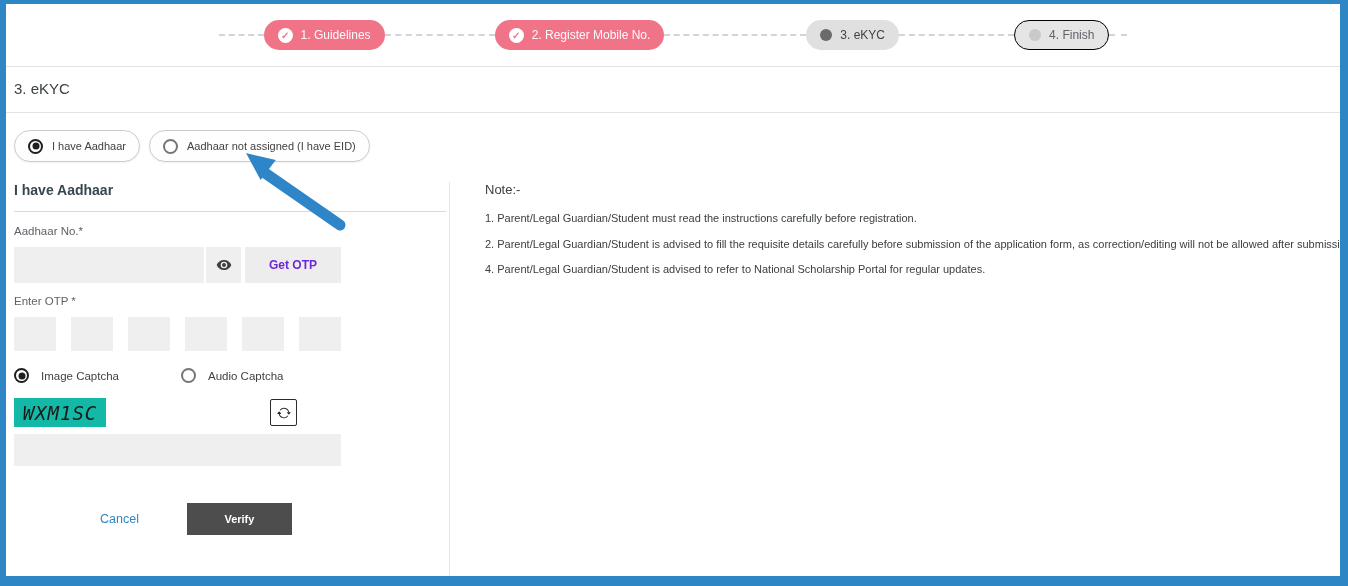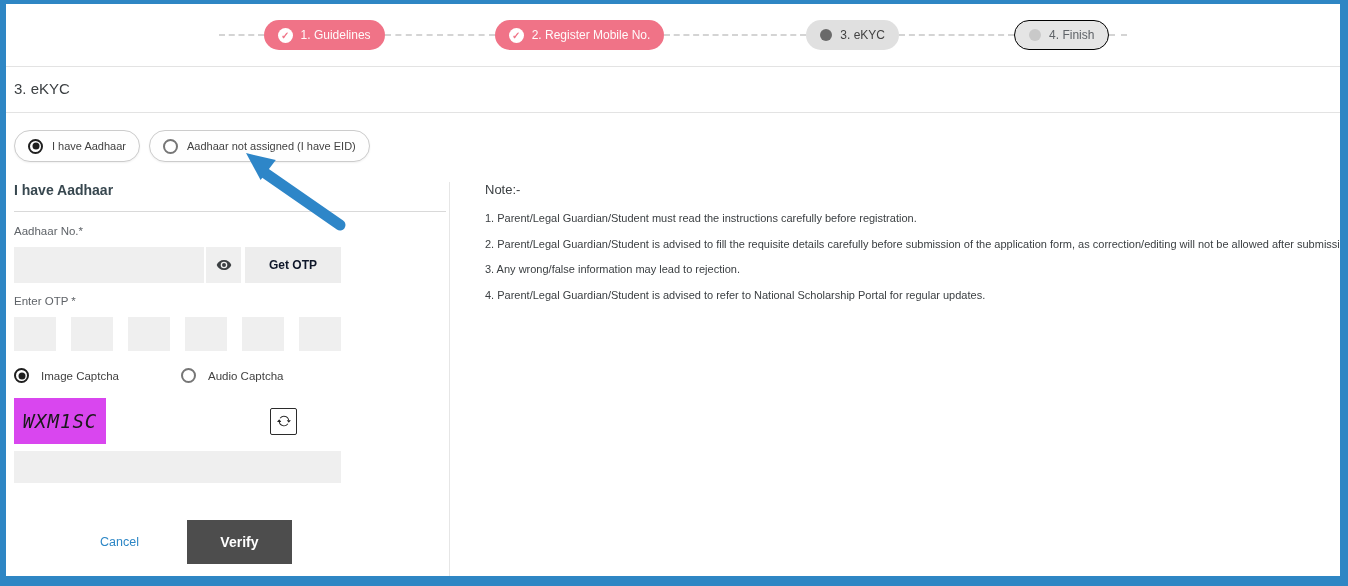--- a/index.html
+++ b/index.html
@@ -46,41 +46,41 @@
   .form-heading { font-size:14px; font-weight:600; color:#37474f; padding-bottom:13px;
                   border-bottom:1px solid #d9d9d9; }
   .field-label { display:block; margin-top:13px; font-size:11.5px; color:#5f6368; }
   .aadhaar-row { margin-top:10px; display:flex; height:36px; }
   .gray-input { background:#efefef; border:none; outline:none; font-size:13px; color:#222;
                 font-family:"Liberation Sans",sans-serif; }
   .aadhaar-input { width:190px; height:36px; padding:0 8px; }
   .eye-cell { width:35px; height:36px; margin-left:2px; background:#efefef;
               display:flex; align-items:center; justify-content:center; cursor:pointer; }
   .getotp-btn { width:96px; height:36px; margin-left:4px; background:#ededed; border:none;
-                font-size:12px; font-weight:700; color:#0f172a; cursor:pointer;
+                font-size:12px; font-weight:700; color:#6d28d9; cursor:pointer;
                 font-family:"Liberation Sans",sans-serif; }
   .otp-label { margin-top:12px; }
   .otp-row { margin-top:10px; display:flex; gap:15px; }
   .otp-box { width:42px; height:34px; background:#efefef; border:none; text-align:center;
              font-size:14px; outline:none; }
   .captcha-radios { margin-top:17px; display:flex; align-items:center; font-size:11.5px; color:#424242; }
   .cr-group { display:flex; align-items:center; gap:12px; cursor:pointer; }
   .cr-group + .cr-group { margin-left:62px; }
   .captcha-row { margin-top:15px; display:flex; align-items:center; }
-  .captcha-display { width:92px; height:46px; background:#d946ef; display:flex; align-items:center;
+  .captcha-display { width:92px; height:29px; background:#14b8a6; display:flex; align-items:center;
                      justify-content:center; font-family:"DejaVu Sans Mono", monospace;
                      font-style:italic; font-size:19px; letter-spacing:1px; color:#1a1a1a; }
   .refresh-btn { width:27px; height:27px; margin-left:164px; background:#fff;
                  border:1.5px solid #2b2b2b; border-radius:2px; display:flex; align-items:center;
                  justify-content:center; cursor:pointer; }
   .captcha-input { margin-top:7px; width:327px; height:32px; padding:0 8px; }
   .footer-row { margin-top:37px; display:flex; align-items:center; }
   .cancel-link { margin-left:86px; color:#2d87c6; font-size:12.5px; text-decoration:none; cursor:pointer; }
-  .verify-btn { margin-left:48px; width:105px; height:44px; background:#4d4d4d; color:#fff;
-                border:none; font-size:14px; font-weight:700; cursor:pointer;
+  .verify-btn { margin-left:48px; width:105px; height:32px; background:#4d4d4d; color:#fff;
+                border:none; font-size:11px; font-weight:700; cursor:pointer;
                 font-family:"Liberation Sans",sans-serif; }
 
   
   .v-divider { position:absolute; left:443px; top:178px; bottom:0; width:1px; background:#e6e6e6; }
   .note-col { position:absolute; left:479px; top:178px; right:0; overflow:hidden; }
   .note-title { font-size:13px; font-weight:500; color:#3c4043; margin-bottom:15px; }
   .note-item { font-size:11px; color:#3c4043; margin-bottom:13.5px; white-space:nowrap; }
 
   .arrow-overlay { position:absolute; left:0; top:0; width:100%; height:100%; pointer-events:none; }
 </style>
@@ -181,21 +181,20 @@
         <button class="verify-btn">Verify</button>
       </div>
     </div>
 
     <div class="v-divider"></div>
 
     <div class="note-col">
       <div class="note-title">Note:-</div>
       <div class="note-item">1. Parent/Legal Guardian/Student must read the instructions carefully before registration.</div>
       <div class="note-item">2. Parent/Legal Guardian/Student is advised to fill the requisite details carefully before submission of the application form, as correction/editing will not be allowed after submission.</div>
-      <div class="note-item">3. Any wrong/false information may lead to rejection.</div>
       <div class="note-item">4. Parent/Legal Guardian/Student is advised to refer to National Scholarship Portal for regular updates.</div>
     </div>
 
     <svg class="arrow-overlay" viewBox="0 0 1334 572">
       <polygon points="240,149 269.8,156.1 254.6,175.9" fill="#2e86c8"></polygon>
       <line x1="259" y1="169" x2="334" y2="221" stroke="#2e86c8" stroke-width="11" stroke-linecap="round"></line>
     </svg>
 
   </div>
 </div>

